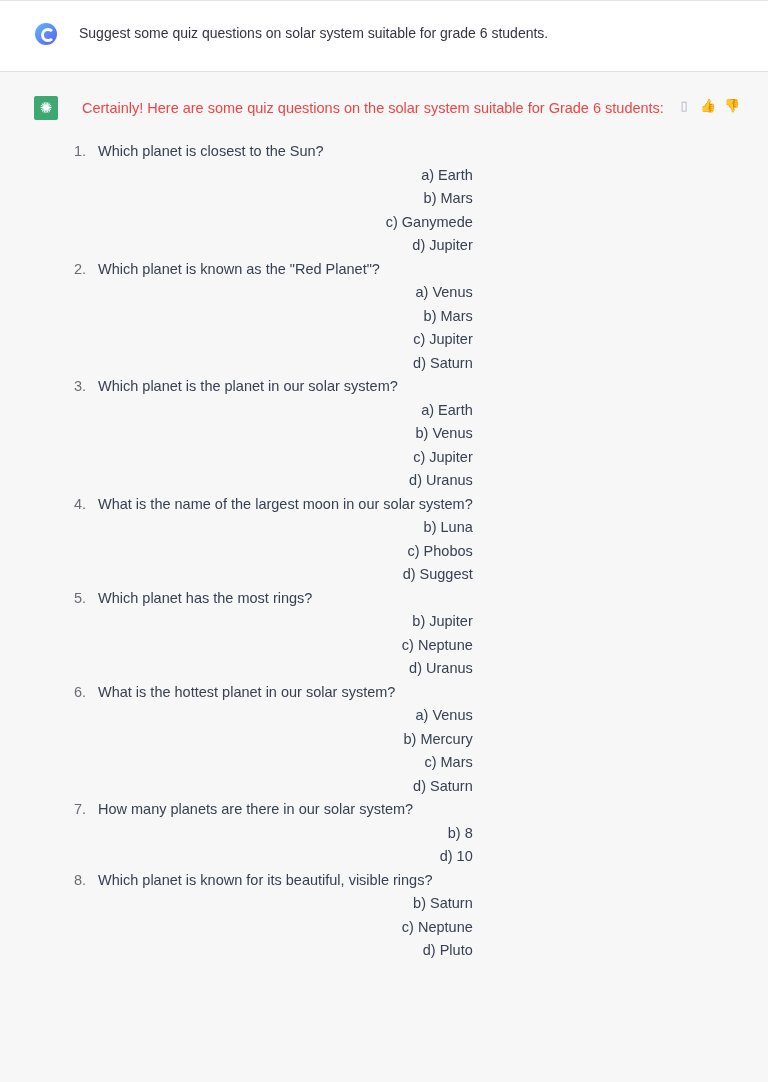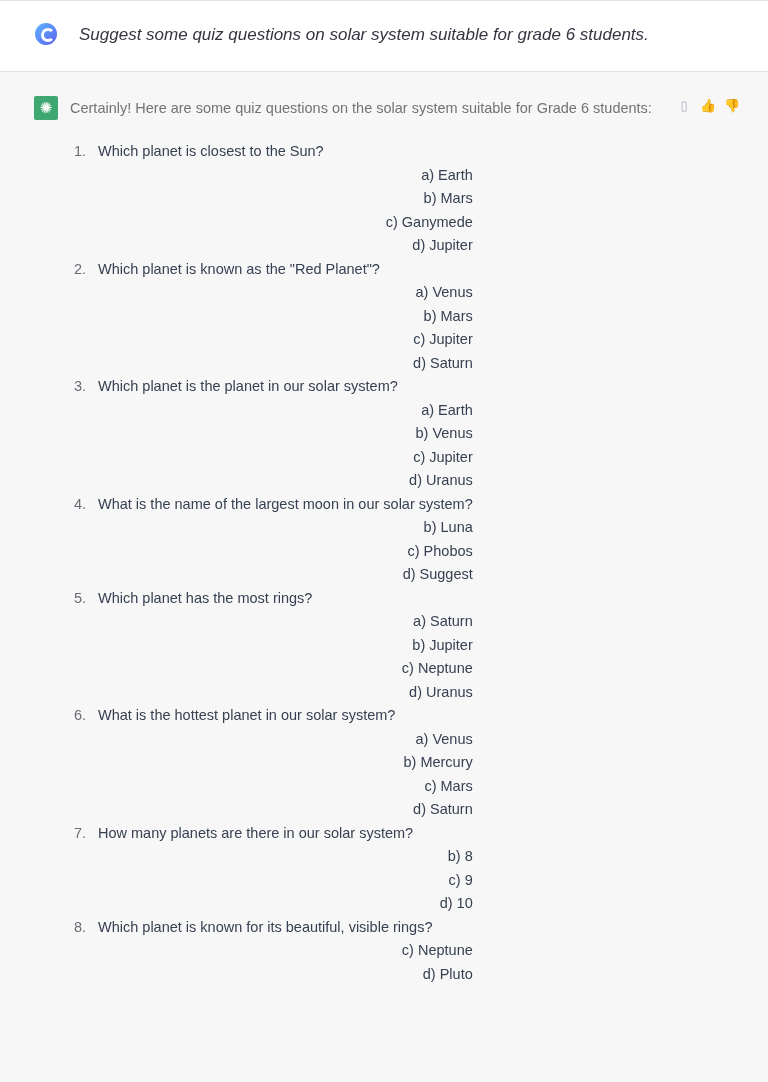--- a/index.html
+++ b/index.html
@@ -1,22 +1,22 @@
 <!DOCTYPE html>
 <html><head>
 <meta charset="utf-8">
 <style>
   html, body { margin:0; padding:0; }
   body { width:768px; height:1082px; overflow:hidden; background:#f7f7f8; font-family:"Liberation Sans", sans-serif; color:#374151; }
   .user-row { position:absolute; left:0; top:0; width:768px; height:72px; background:#ffffff; border-top:1px solid #e5e5e5; border-bottom:1px solid #e0e0e3; box-sizing:border-box; }
   .user-avatar { position:absolute; left:35px; top:22px; width:22px; height:22px; border-radius:50%; background:linear-gradient(135deg,#5fb7ff,#5b5ff0); }
   .user-avatar::after { content:""; position:absolute; left:6px; top:5px; width:8px; height:8px; border:3px solid #fff; border-right-color:transparent; border-radius:50%; }
-  .user-text { position:absolute; left:79px; top:24px; font-size:17px; color:#343541;font-style:italic; }
+  .user-text { position:absolute; left:79px; top:24px; font-size:14px; color:#343541; }
   .bot-avatar { position:absolute; left:34px; top:96px; width:24px; height:24px; background:#3fa772; border-radius:2px; color:#fff; font-size:15px; line-height:24px; text-align:center; }
-  .bot-intro { position:absolute; left:70px; top:100px; font-size:14.5px; color:#737373; }
+  .bot-intro { position:absolute; left:82px; top:100px; font-size:14.5px; color:#ef4444; }
   .actions { position:absolute; left:676px; top:98px; display:flex; gap:8px; }
   .act { width:16px; height:16px; color:#acacbe; font-size:13px; line-height:16px; text-align:center; cursor:pointer; }
   .list { position:absolute; left:74px; top:140px; font-size:14.5px; }
   .q { display:flex; height:23.5px; line-height:23.5px; }
   .qnum { width:24px; color:#6b6b75; }
   .opt { padding-left:24px; height:23.5px; line-height:23.5px;text-align:right; }
 </style>
 </head>
 <body>
 
@@ -62,38 +62,37 @@
       <span class="qnum">4.</span>
       <span>What is the name of the largest moon in our solar system?</span>
     </div>
     <div class="opt">b) Luna</div>
     <div class="opt">c) Phobos</div>
     <div class="opt">d) Suggest</div>
     <div class="q">
       <span class="qnum">5.</span>
       <span>Which planet has the most rings?</span>
     </div>
-    <div class="opt">a) Saturn</div>
     <div class="opt">b) Jupiter</div>
     <div class="opt">c) Neptune</div>
     <div class="opt">d) Uranus</div>
     <div class="q">
       <span class="qnum">6.</span>
       <span>What is the hottest planet in our solar system?</span>
     </div>
     <div class="opt">a) Venus</div>
     <div class="opt">b) Mercury</div>
     <div class="opt">c) Mars</div>
     <div class="opt">d) Saturn</div>
     <div class="q">
       <span class="qnum">7.</span>
       <span>How many planets are there in our solar system?</span>
     </div>
     <div class="opt">b) 8</div>
-    <div class="opt">c) 9</div>
     <div class="opt">d) 10</div>
     <div class="q">
       <span class="qnum">8.</span>
       <span>Which planet is known for its beautiful, visible rings?</span>
     </div>
+    <div class="opt">b) Saturn</div>
     <div class="opt">c) Neptune</div>
     <div class="opt">d) Pluto</div>
   </div>
 
 </body></html>

